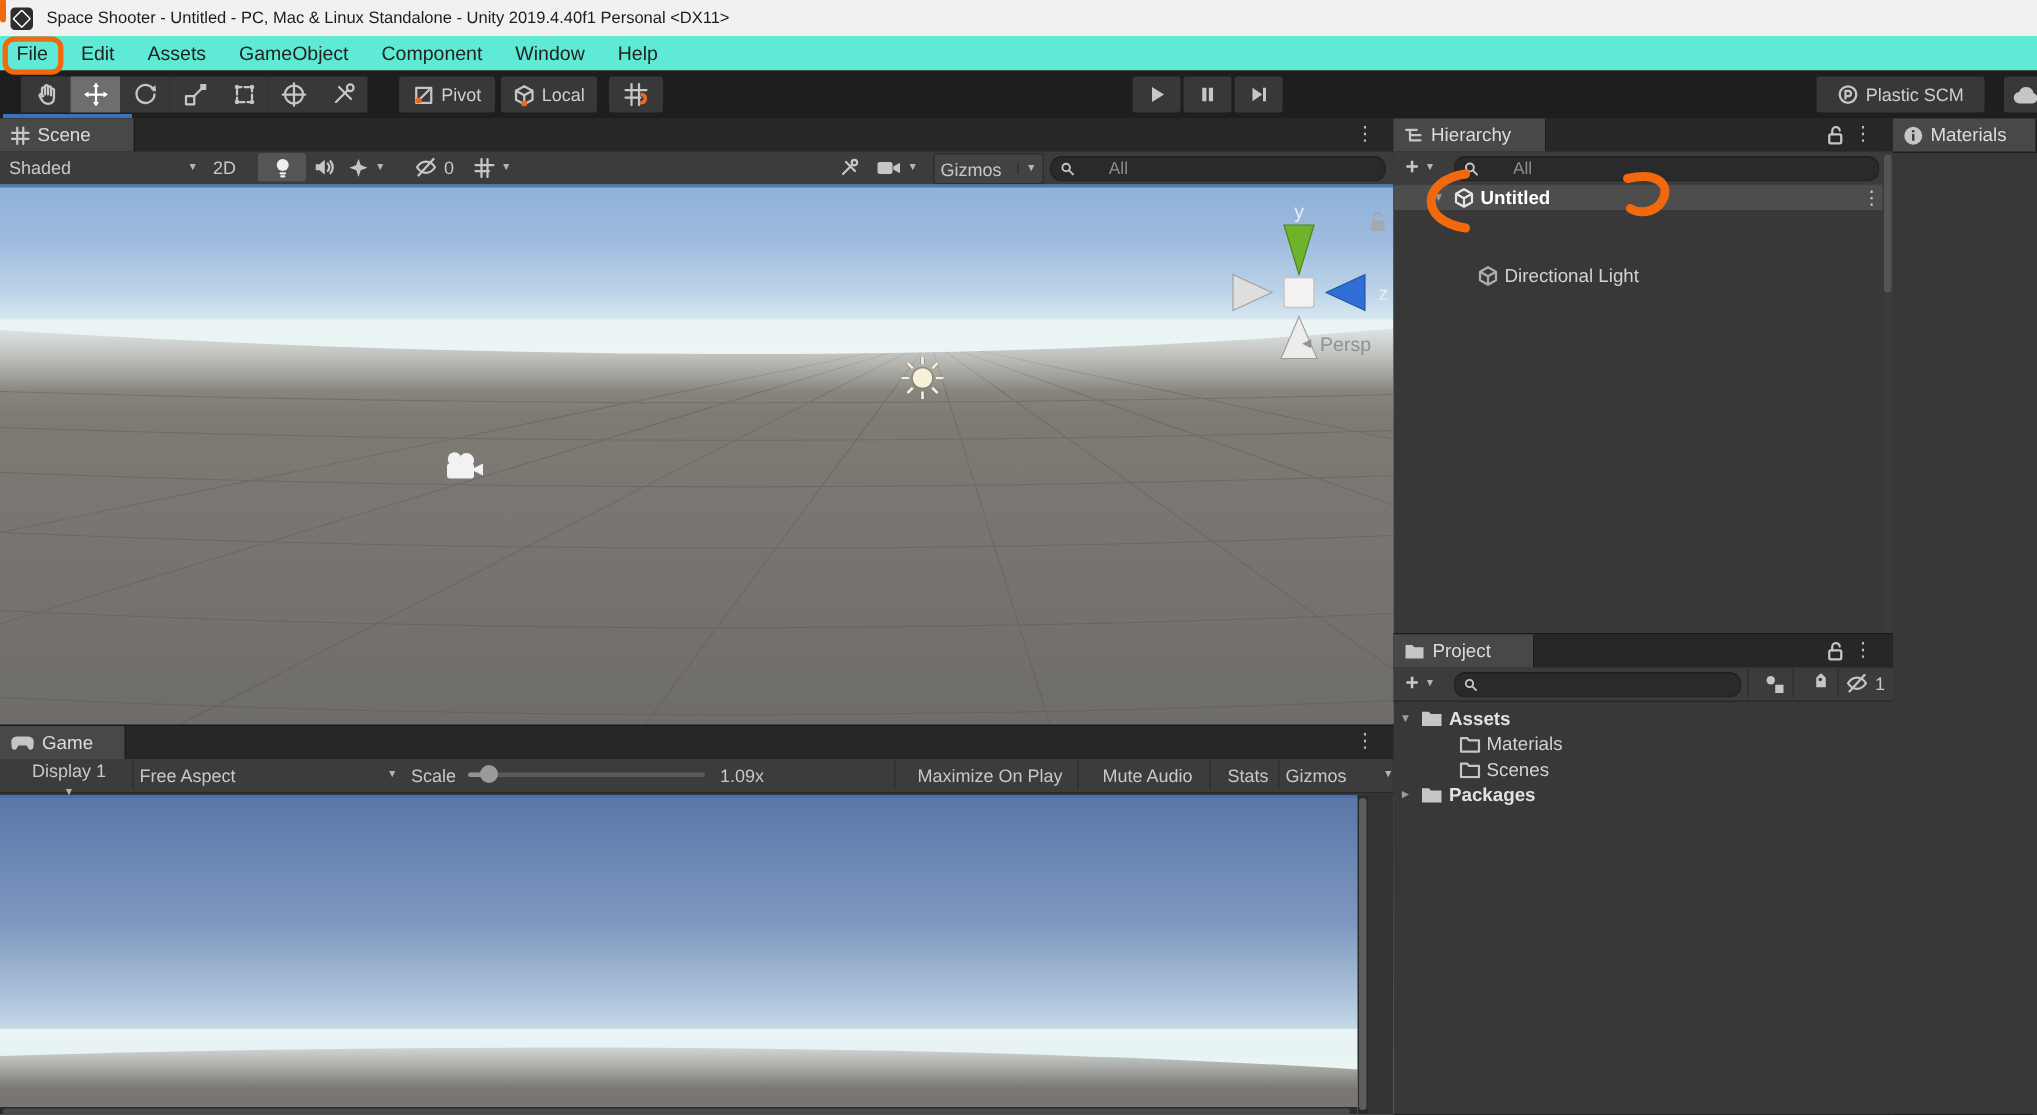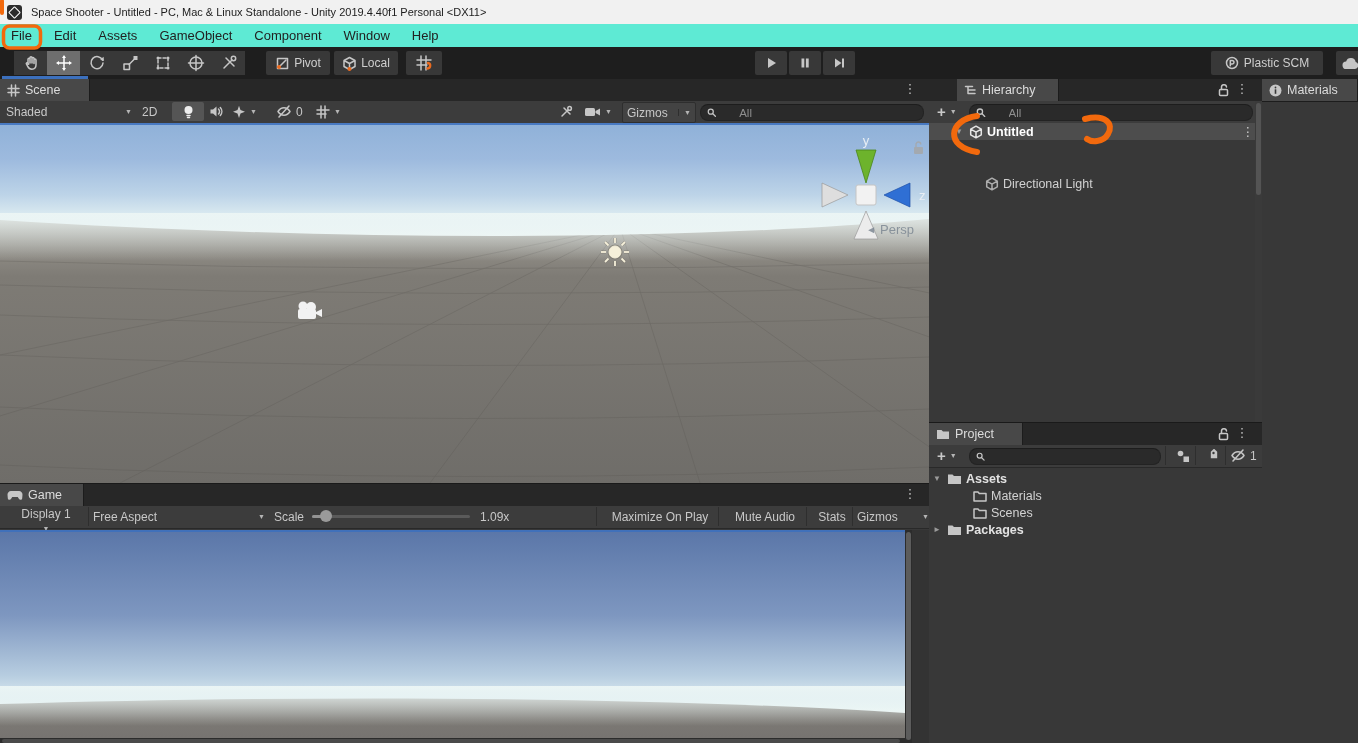--- a/index.html
+++ b/index.html
@@ -421,21 +421,21 @@
       <div style="position:absolute;left:912px;top:0;width:17px;height:214px;background:#333;"></div>
 
       <div style="position:absolute;left:0;top:208px;width:905px;height:6px;background:#2c2c2c;">
         <div style="position:absolute;left:2px;top:1px;width:898px;height:4px;background:#4a4a4a;border-radius:2px;"></div>
       </div>
     </div>
   </div>
 
   <div class="panel" style="left:929px;top:79px;width:333px;height:343px;border-right:1px solid #1a1a1a;">
     <div class="tabstrip">
-      <div class="tab" style="width:84px;margin-left:28px;">
+      <div class="tab" style="width:84px;">
         <svg width="13" height="12" viewBox="0 0 13 12">
             <path class="ic" d="M1.5 2.5h7M4 6h7M4 9.5h7M4 6V2.5M4 9.5V6" stroke-width="1.2"></path>
           </svg>
         <span>Hierarchy</span>
       </div>
       <svg class="lockic" style="left:288px;" width="13" height="14" viewBox="0 0 13 14">
         <rect class="ic" x="2.5" y="6.5" width="8" height="6" rx="1"></rect>
           <path class="ic" d="M4.5 6.5v-2a2.5 2.5 0 0 1 5-.5"></path>
       </svg>
       <span class="kebab" style="left:306px;">⋮</span>

